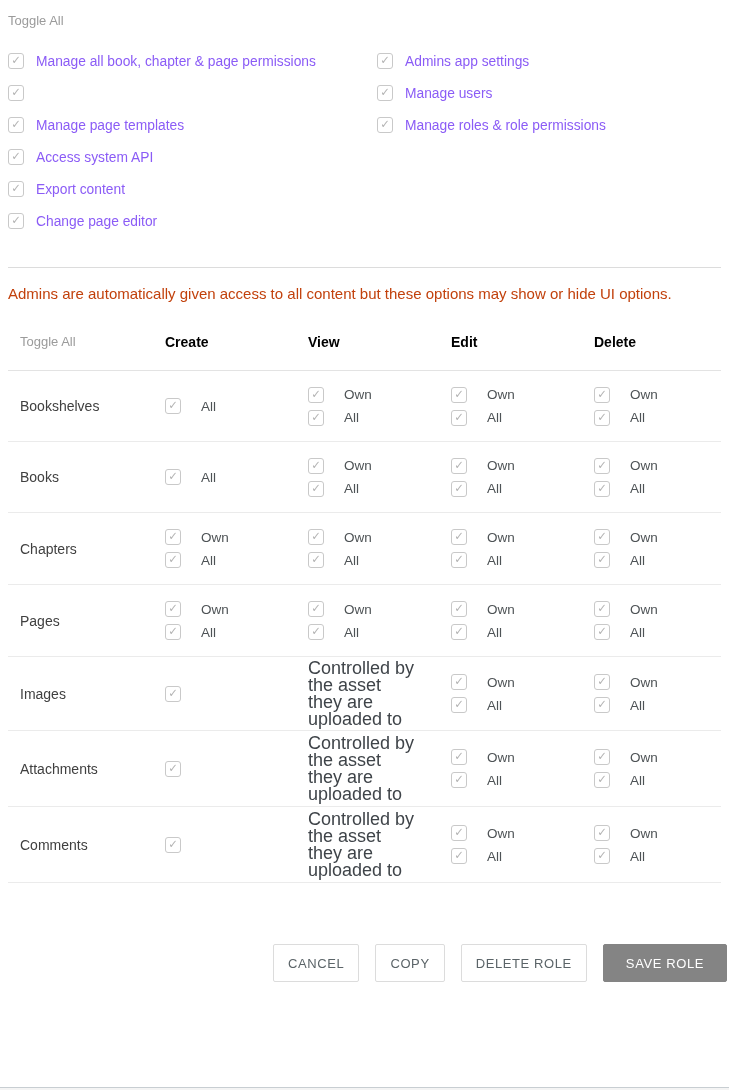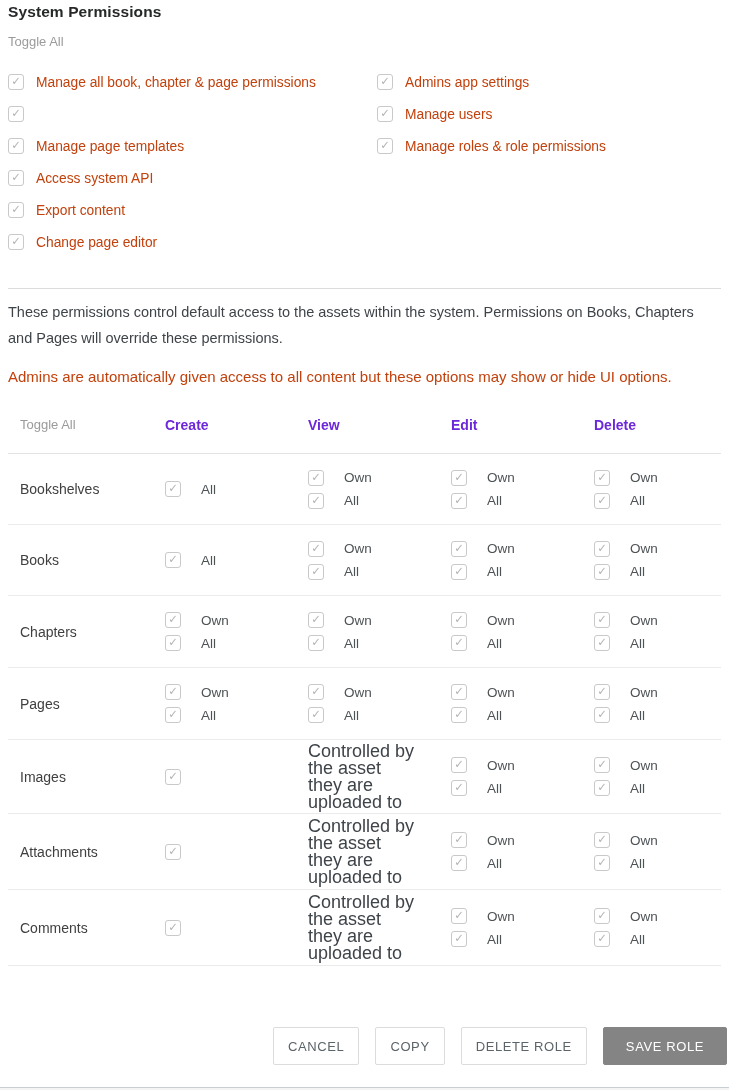--- a/index.html
+++ b/index.html
@@ -18,21 +18,21 @@
   }
   .toggle-all-top{
     margin-top:13px;font-size:13px;color:#9b9b9b;cursor:pointer;width:fit-content;
   }
 
   
   .sys-grid{margin-top:25px;display:flex;}
   .sys-col-left{flex:0 0 369px;}
   .sys-col-right{flex:1;}
   .perm-item{display:flex;align-items:center;margin-bottom:16px;height:16px;}
-  .perm-item .lbl{margin-left:12px;font-size:13.8px;color:#c2410c;}
+  .perm-item .lbl{margin-left:12px;font-size:13.8px;color:#8b5cf6;}
 
   .cb{
     flex:0 0 auto;width:14px;height:14px;border:1px solid #c9c9c9;border-radius:3px;
     display:flex;align-items:center;justify-content:center;
     color:#b5b5b5;font-size:11.5px;line-height:1;background:#fff;cursor:pointer;
   }
 
   .warning-text{
     margin-top:22px;font-size:13.5px;line-height:19.5px;color:#c7501f;
     width:344px;
@@ -50,21 +50,21 @@
   }
 
   
   .tbl{margin-top:30px;}
   .trow{
     display:grid;grid-template-columns:157px 143px 143px 143px 1fr;
     align-items:center;border-bottom:1px solid #ebebeb;
   }
   .thead{height:36px;border-bottom:1px solid #e3e3e3;align-items:start;}
   .thead .toggle-all{font-size:13px;color:#9b9b9b;padding-left:12px;cursor:pointer;}
-  .thead .col-h{font-size:14px;font-weight:bold;color:#6d28d9;}
+  .thead .col-h{font-size:14px;font-weight:bold;color:#000000;}
   .row-name{font-size:14px;color:#404040;padding-left:12px;}
   .trow.h70{min-height:70px;}
   .trow.h71{min-height:71px;}
   .trow.h73{min-height:73px;}
   .trow.h75{min-height:75px;}
 
   .cb-row{display:flex;align-items:center;}
   .cb-row .lbl{margin-left:20px;font-size:13.5px;color:#4e5356;}
   .pair{display:flex;flex-direction:column;gap:7px;}
   .note{
@@ -89,21 +89,20 @@
   .bottom-strip{
     position:absolute;left:0;right:0;top:1087px;height:3px;
     background:#f4f4f4;border-top:1px solid #c8ced2;z-index:5;
   }
 </style>
 </head>
 <body>
 
 <div class="page">
 
-  <div class="section-title">System Permissions</div>
   <div class="toggle-all-top">Toggle All</div>
 
   <div class="sys-grid">
     <div class="sys-col-left">
       <div class="perm-item">
         <span class="cb">✓</span>
         <span class="lbl">Manage all book, chapter &amp; page permissions</span>
       </div>
       <div class="perm-item">
         <span class="cb">✓</span>
@@ -137,21 +136,20 @@
       </div>
       <div class="perm-item">
         <span class="cb">✓</span>
         <span class="lbl">Manage roles &amp; role permissions</span>
       </div>
     </div>
   </div>
 
   <hr class="divider">
 
-  <div class="asset-desc">These permissions control default access to the assets within the system. Permissions on Books, Chapters and Pages will override these permissions.</div>
   <div class="admin-note">Admins are automatically given access to all content but these options may show or hide UI options.</div>
 
   <div class="tbl">
 
     <div class="trow thead">
       <div class="toggle-all">Toggle All</div>
       <div class="col-h">Create</div>
       <div class="col-h">View</div>
       <div class="col-h">Edit</div>
       <div class="col-h">Delete</div>

